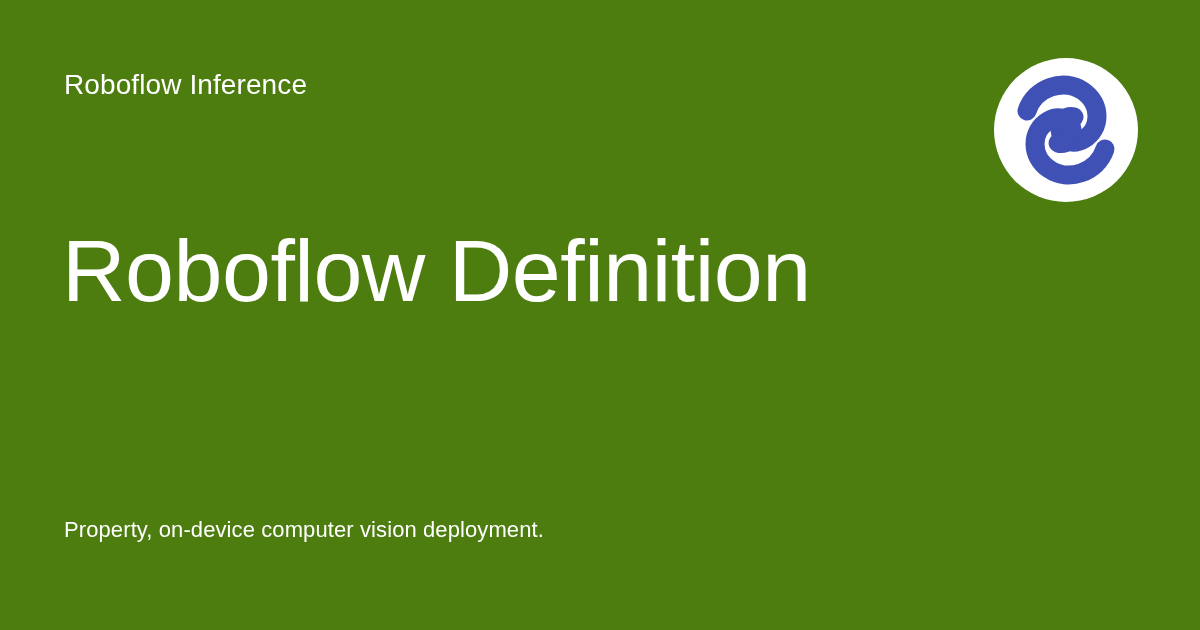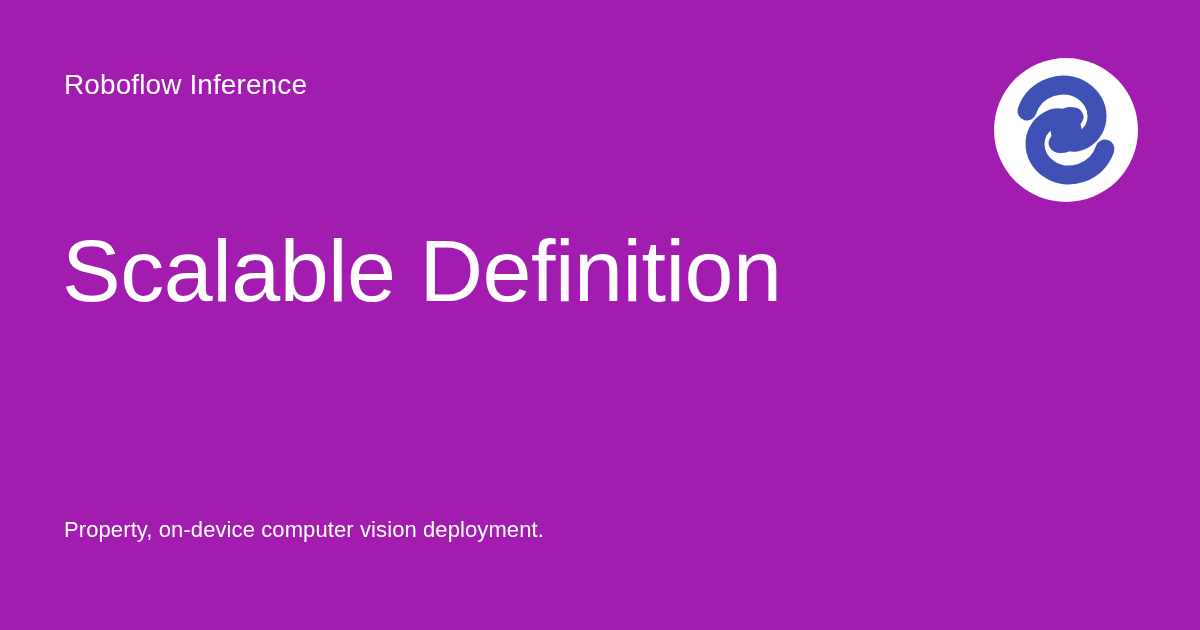--- a/index.html
+++ b/index.html
@@ -13,21 +13,21 @@
     overflow: hidden;
     font-family: "Liberation Sans", "DejaVu Sans", sans-serif;
     background: #3f51b5;
   }
 
   .card {
     position: relative;
     width: 1200px;
     height: 630px;
     box-sizing: border-box;
-    background: #a21caf;
+    background: #4d7c0f;
   }
 
   
   .eyebrow {
     position: absolute;
     left: 64px;
     top: 68px;
     font-size: 28px;
     line-height: 34px;
     font-weight: 400;
@@ -72,21 +72,21 @@
     display: block;
   }
 </style>
 </head>
 <body>
 
 <div class="card">
 
   <div class="eyebrow">Roboflow Inference</div>
 
-  <h1 class="title">Scalable Definition</h1>
+  <h1 class="title">Roboflow Definition</h1>
 
   <div class="tagline">Property, on-device computer vision deployment.</div>
 
   <svg class="logo" viewBox="0 0 144 144" aria-hidden="true">
 
     <circle cx="72" cy="72" r="72" fill="#ffffff"></circle>
 
     <g fill="none" stroke="#3f51b5" stroke-width="19" stroke-linecap="round">
 
       <path d="M 33 53

